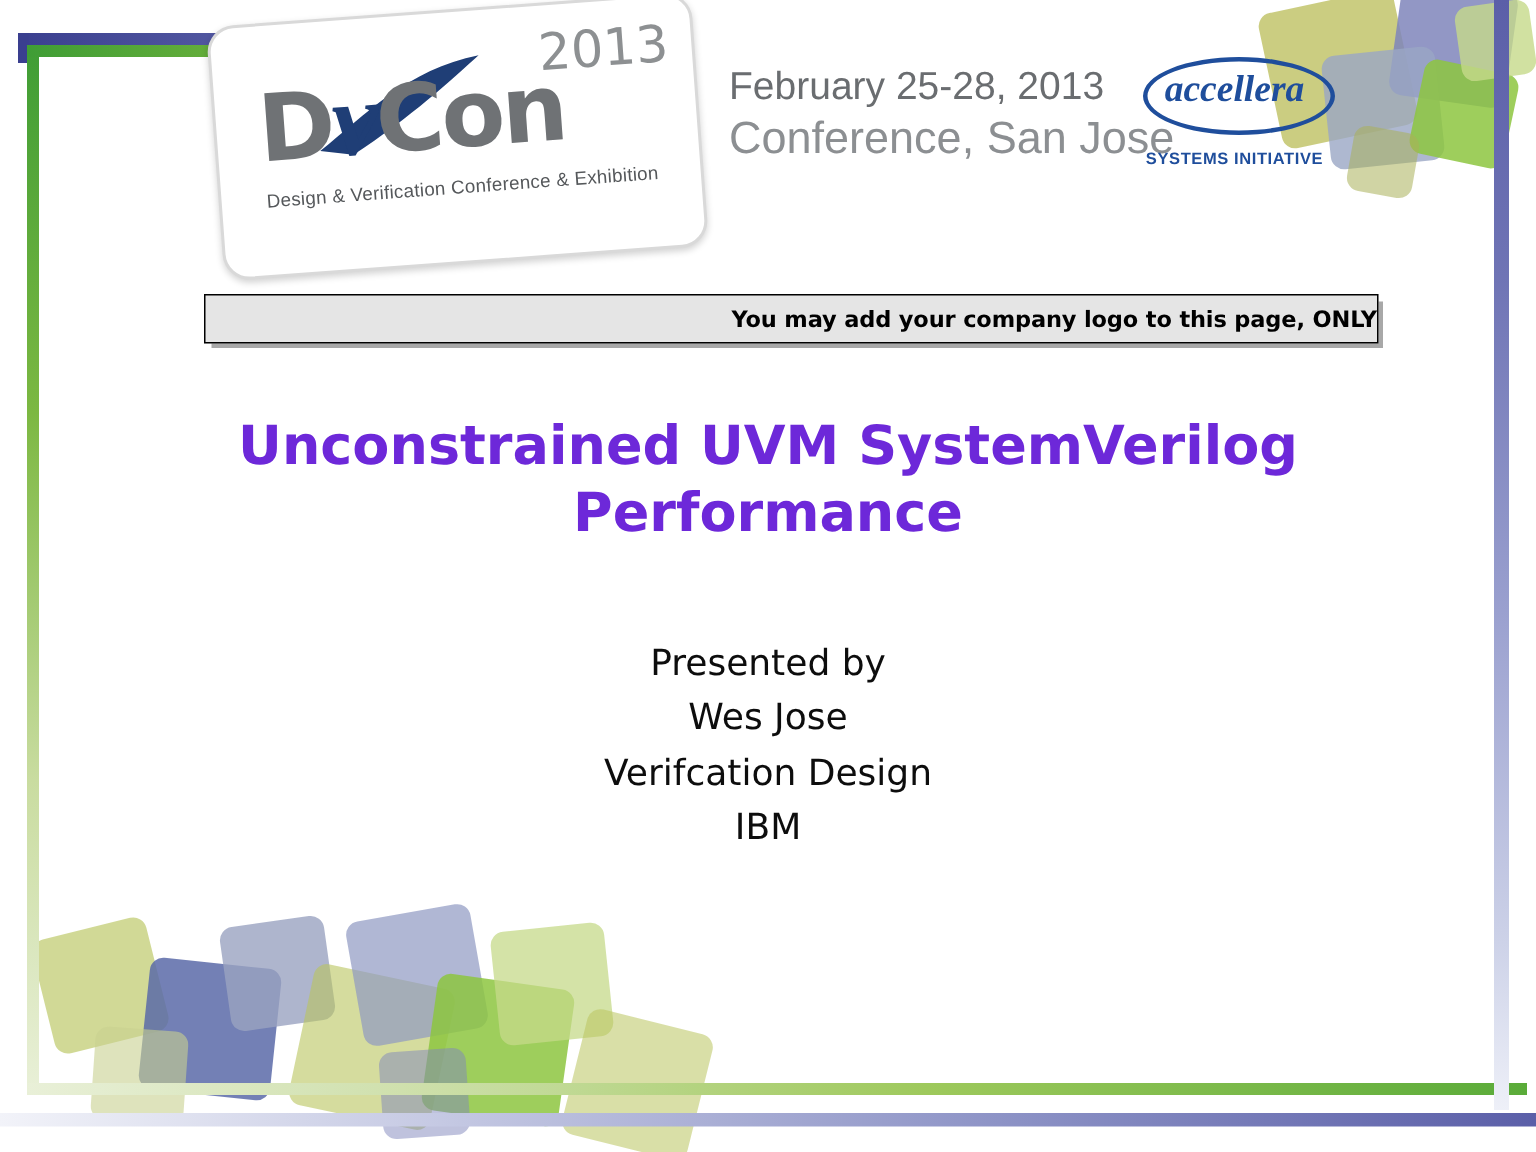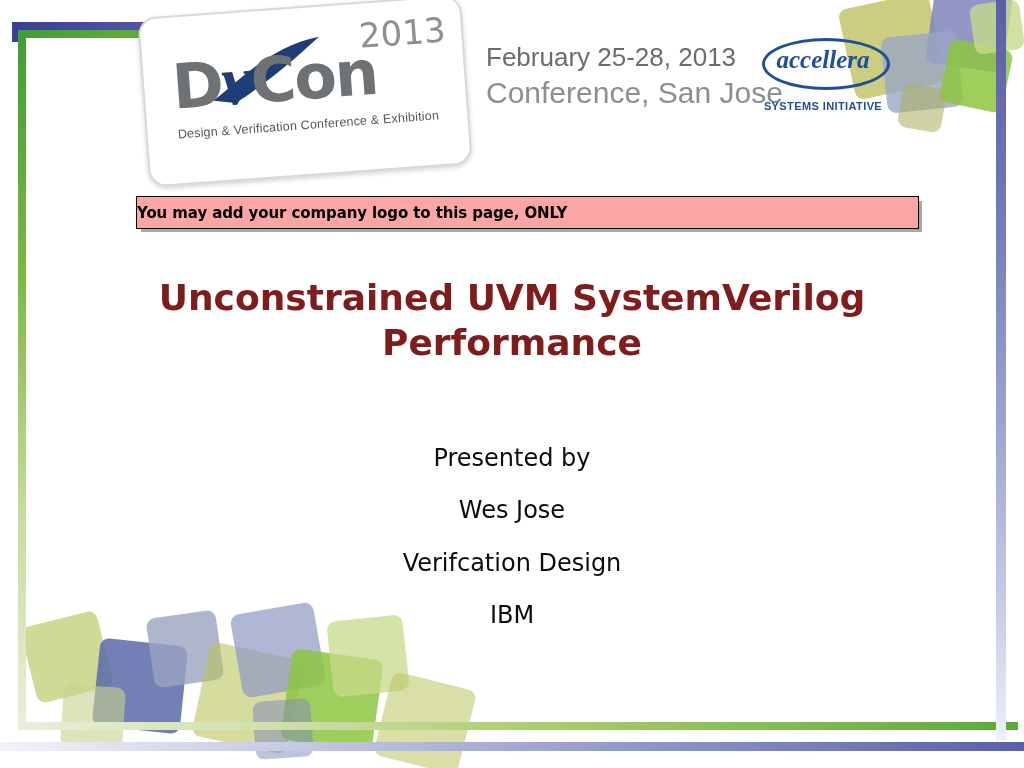--- a/index.html
+++ b/index.html
@@ -214,61 +214,61 @@
     width: 781px;
     height: 31px;
     background: #a8a8a8;
   }
   .notice {
     position: absolute;
     left: 136px;
     top: 196px;
     width: 781px;
     height: 31px;
-    background: #fca5a5;
+    background: #e5e5e5;
     border: 1px solid #000000;
     display: flex;
     align-items: center;
-    justify-content: flex-start;
+    justify-content: flex-end;
   }
   .notice-text {
     font-size: 15px;
     font-weight: bold;
     color: #000000;
     font-family: "DejaVu Sans", sans-serif;
     letter-spacing: -0.1px;
   }
 
   
   .title {
     position: absolute;
     left: 112px;
     top: 276px;
     width: 800px;
     text-align: center;
     font-size: 36px;
     font-weight: bold;
-    color: #7f1d1d;
+    color: #6d28d9;
     font-family: "DejaVu Sans", sans-serif;
     line-height: 1.24;
   }
 
   
   .subtitle {
     position: absolute;
     left: 112px;
     top: 424px;
     width: 800px;
     text-align: center;
     font-size: 24px;
     color: #0d0d0d;
     font-family: "DejaVu Sans", sans-serif;
     line-height: 1.52;
   }
-  .subtitle div { margin: 16px; }
+  .subtitle div { margin: 0; }
 </style>
 </head>
 <body>
 
 <div class="slide">
 
   <div class="sq" style="left:846px; top:0px; width:92px; height:92px; background:#b9bc57; opacity:0.75; transform:rotate(-12deg);"></div>
   <div class="sq" style="left:930px; top:-10px; width:78px; height:78px; background:#7f85bb; opacity:0.85; transform:rotate(8deg);"></div>
   <div class="sq" style="left:884px; top:34px; width:76px; height:76px; background:#9aa6c4; opacity:0.8; transform:rotate(-6deg);"></div>
   <div class="sq" style="left:944px; top:44px; width:64px; height:64px; background:#8dc63f; opacity:0.85; transform:rotate(12deg);"></div>

